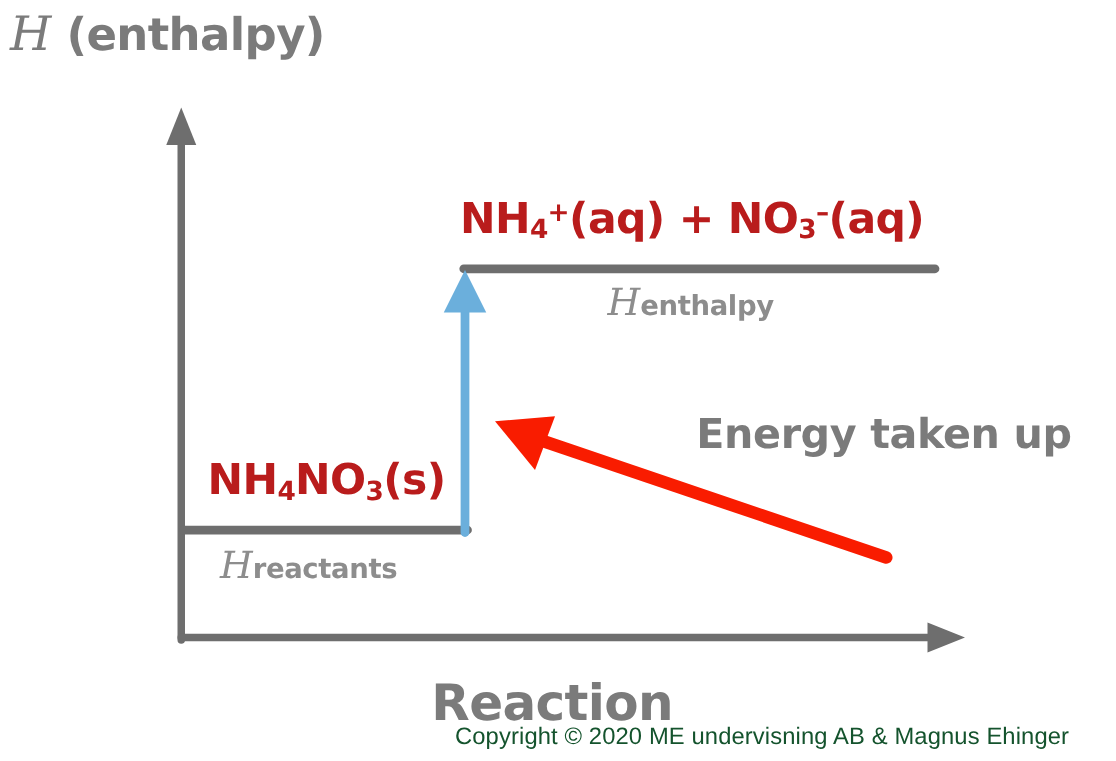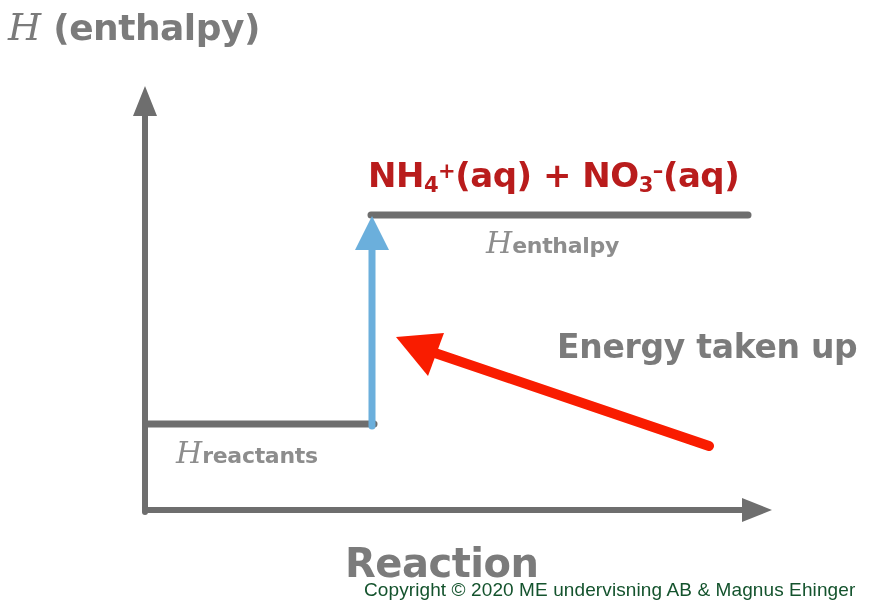--- a/index.html
+++ b/index.html
@@ -168,20 +168,21 @@
       <polygon points="396,337 444,333 428,376" fill="#f91c00"></polygon>
     </g>
   </svg>
 
   <div class="label" id="axis-y-title"><span class="ital-h">H</span><span class="chunky"> (enthalpy)</span></div>
 
   <div class="label formula" id="label-products"><span>NH</span><sub>4</sub><sup>+</sup><span>(aq) + NO</span><sub>3</sub><sup>–</sup><span>(aq)</span></div>
 
   <div class="label h-level" id="label-h-products"><span class="ital-h">H</span><span class="sub-word">enthalpy</span></div>
 
+  <div class="label formula" id="label-reactants"><span>NH</span><sub>4</sub><span>NO</span><sub>3</sub><span>(s)</span></div>
 
   <div class="label" id="label-annotation">Energy taken up</div>
 
   <div class="label h-level" id="label-h-reactants"><span class="ital-h">H</span><span class="sub-word">reactants</span></div>
 
   <div class="label" id="axis-x-title">Reaction</div>
 
   <div class="label" id="copyright-watermark">Copyright © 2020 ME undervisning AB &amp; Magnus Ehinger</div>
 
 </div>

